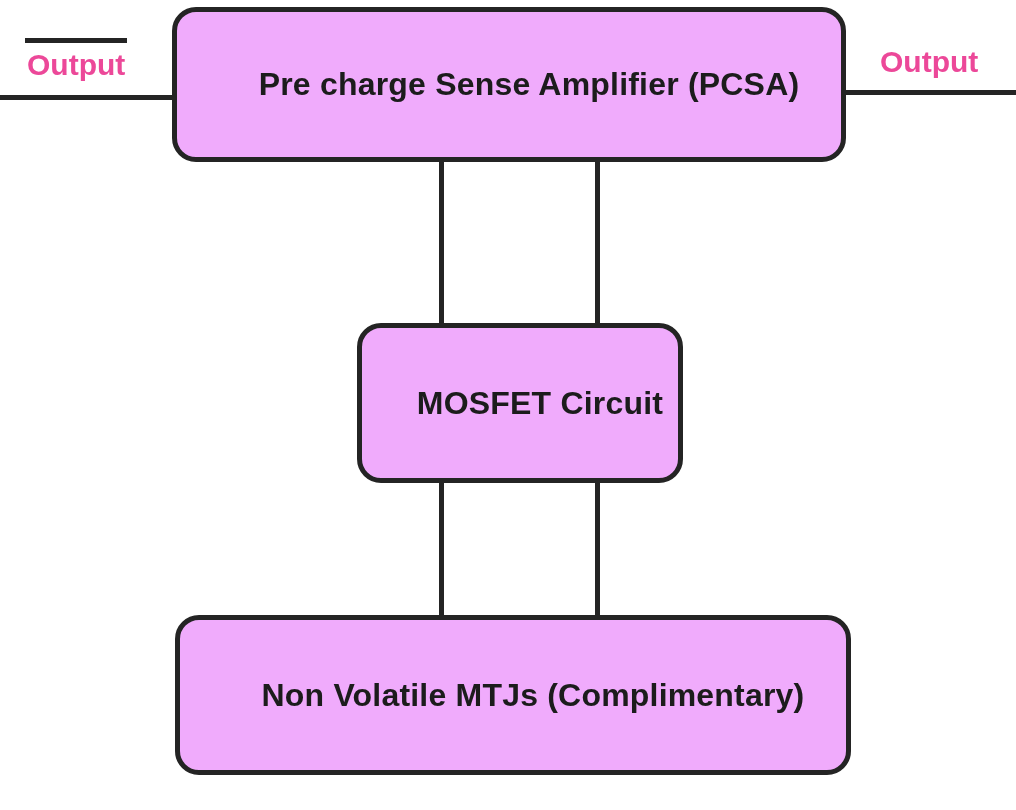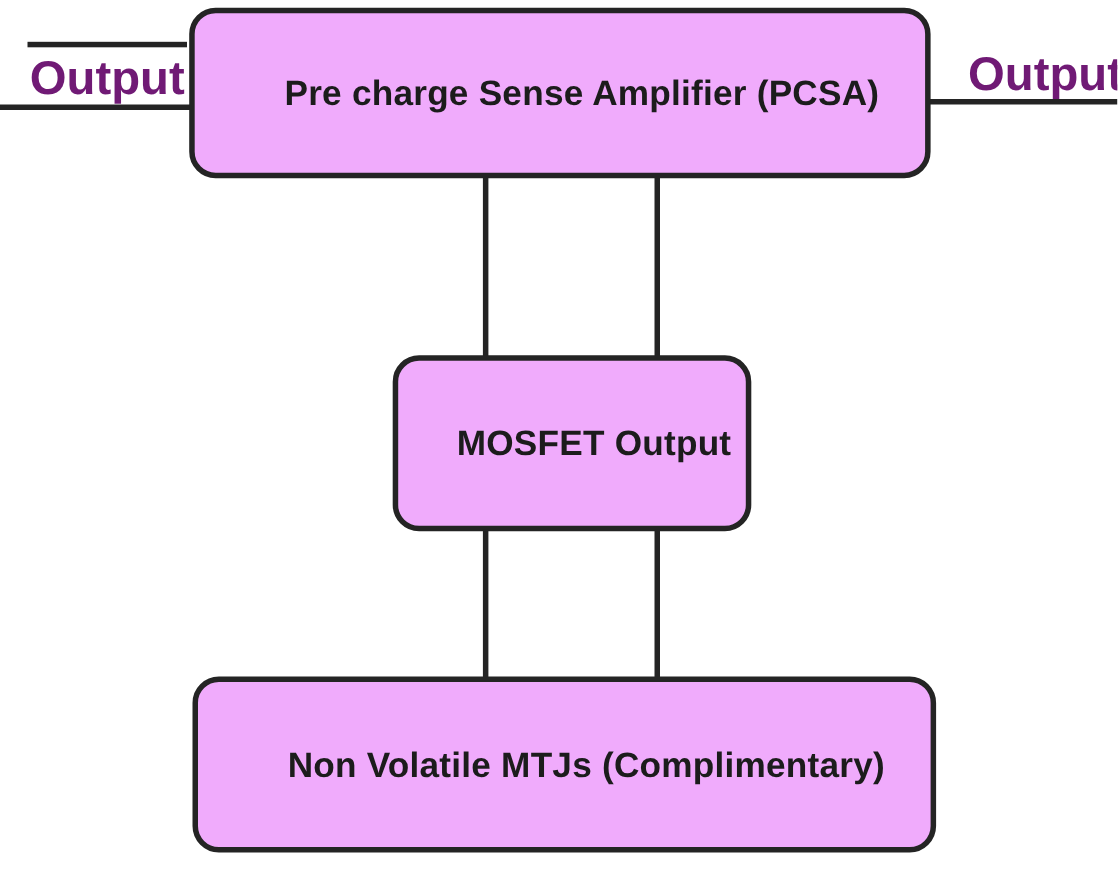--- a/index.html
+++ b/index.html
@@ -46,23 +46,23 @@
   #conn-top-right    { left: 595px; top: 160px; width: 5px; height: 165px; }
   #conn-bottom-left  { left: 439px; top: 481px; width: 5px; height: 164px; }
   #conn-bottom-right { left: 595px; top: 481px; width: 5px; height: 164px; }
 
   
   #wire-output-left  { left: 0px;   top: 95px; width: 175px; height: 5px; }
   #wire-output-right { left: 843px; top: 90px; width: 173px; height: 5px; }
 
   .terminal-label {
     position: absolute;
-    font-size: 43px;
+    font-size: 30px;
     font-weight: bold;
-    color: #701a75;
+    color: #ec4899;
     line-height: 1.0;
     white-space: nowrap;
   }
   #output-left-label {
     left: 25px;
     top: 38px;
   }
   #output-left-label .overlined {
     display: inline-block;
     border-top: 5px solid #242424;
@@ -87,21 +87,21 @@
   <div class="wire" id="wire-output-right"></div>
 
   <div class="node" id="pcsa-box">
     <span class="node-label">Pre charge Sense Amplifier (PCSA)</span>
   </div>
 
   <div class="wire" id="conn-top-left"></div>
   <div class="wire" id="conn-top-right"></div>
 
   <div class="node" id="mosfet-box">
-    <span class="node-label">MOSFET Output</span>
+    <span class="node-label">MOSFET Circuit</span>
   </div>
 
   <div class="wire" id="conn-bottom-left"></div>
   <div class="wire" id="conn-bottom-right"></div>
 
   <div class="node" id="mtj-box">
     <span class="node-label">Non Volatile MTJs (Complimentary)</span>
   </div>
 
 </div>

